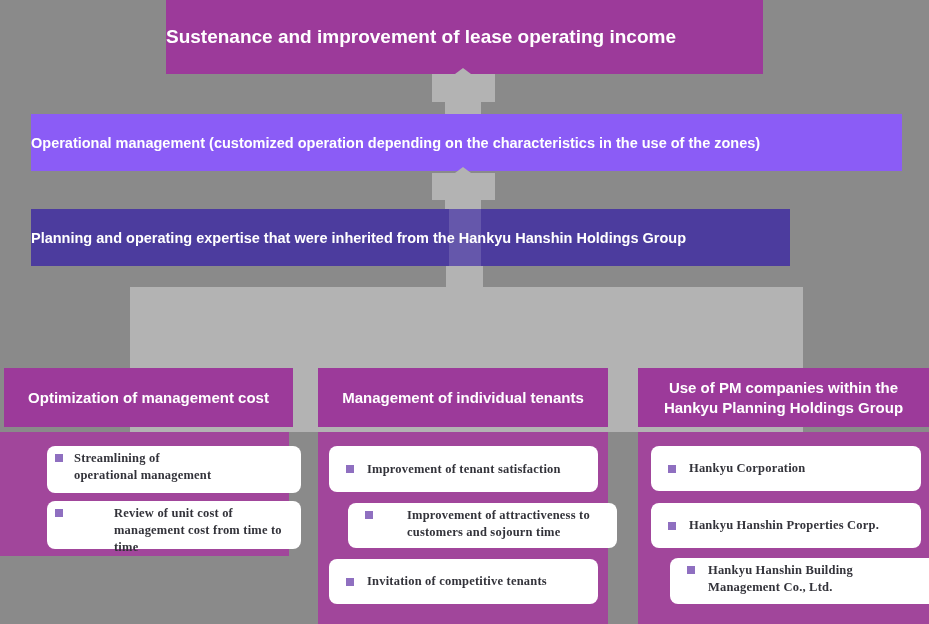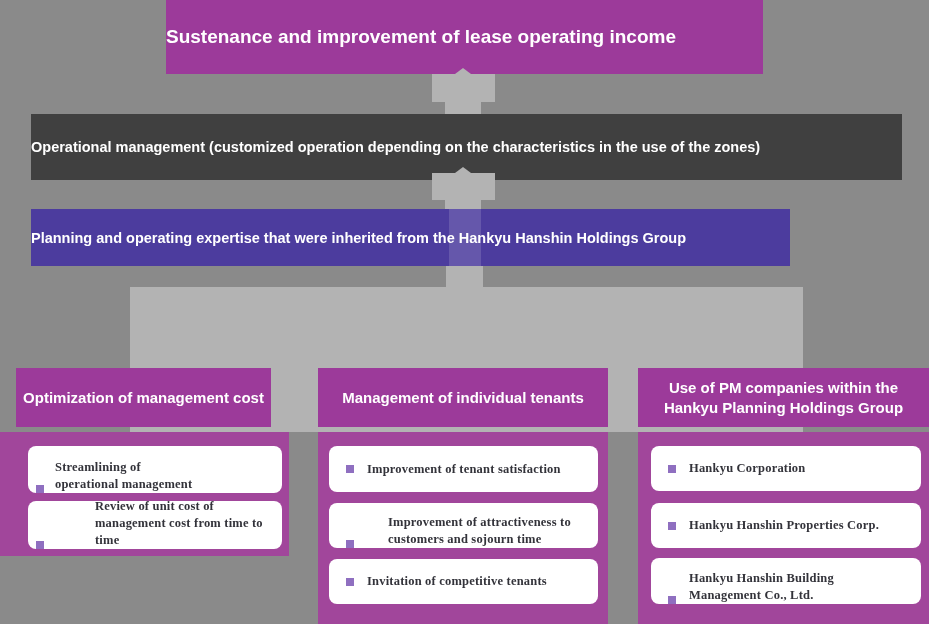--- a/index.html
+++ b/index.html
@@ -9,21 +9,21 @@
     font-family:"Liberation Sans","DejaVu Sans",sans-serif;
   }
   .abs{position:absolute;}
 
   
   .flow-box{
     display:flex;align-items:center;
     color:#ffffff;font-weight:bold;text-align:center;z-index:2;
   }
   .box-top{left:166px;top:0;width:597px;height:74px;background:#9c3a9a;font-size:19px;}
-  .box-mid{left:31px;top:114px;width:871px;height:66px;background:#404040;font-size:14.5px;}
+  .box-mid{left:31px;top:114px;width:871px;height:57px;background:#8b5cf6;font-size:14.5px;}
   .box-found{left:31px;top:209px;width:759px;height:57px;background:#4c3c9e;font-size:14.5px;}
 
   
   .gray{background:#b3b3b3;}
   .conn{z-index:3;}
   .arrow-tip{
     width:0;height:0;z-index:3;
     border-left:8px solid transparent;border-right:8px solid transparent;
     border-bottom:6px solid #b3b3b3;
   }
@@ -36,21 +36,21 @@
     background:#9c3a9a;color:#ffffff;font-weight:bold;font-size:15px;
     line-height:20px;text-align:center;white-space:pre-line;z-index:2;
   }
   .col-body{background:#a1469b;z-index:2;}
 
   
   .item{
     position:absolute;background:#ffffff;border-radius:8px;
     display:flex;align-items:center;padding:0 8px 0 17px;box-sizing:border-box;
   }
-  .item.two{align-items:flex-end;padding-top:4px;}
+  .item.two{align-items:flex-start;padding-top:4px;margin-left:19px;}
   .bullet{
     width:8px;height:8px;background:#8f6fc0;flex:0 0 8px;margin-right:13px;
   }
   .item.two .bullet{margin-top:4px;}
   .item-text{
     font-family:"Liberation Serif","DejaVu Serif",serif;font-weight:bold;
     font-size:12.5px;line-height:17px;letter-spacing:0.2px;color:#33333a;
     white-space:pre-line;
   }
   .col-left .item{padding-left:8px;}
@@ -80,21 +80,21 @@
   <div class="abs gray conn" style="left:445px;top:200px;width:36px;height:9px;"></div>
 
   <div class="abs flow-box box-found">
     <span>Planning and operating expertise that were inherited from the Hankyu Hanshin Holdings Group</span>
   </div>
   <div class="abs found-overlay"></div>
 
   <div class="abs gray" style="left:446px;top:266px;width:37px;height:21px;z-index:1;"></div>
 
   <div class="col-left">
-    <div class="abs col-header" style="left:16px;top:368px;width:255px;height:59px;">Optimization of management cost</div>
+    <div class="abs col-header" style="left:4px;top:368px;width:289px;height:59px;">Optimization of management cost</div>
     <div class="abs col-body" style="left:0;top:432px;width:289px;height:124px;">
       <div class="item two" style="left:28px;top:14px;width:254px;height:47px;">
         <span class="bullet"></span>
         <span class="item-text">Streamlining of
 operational management</span>
       </div>
       <div class="item two" style="left:28px;top:69px;width:254px;height:48px;gap:40px;">
         <span class="bullet"></span>
         <span class="item-text">Review of unit cost of
 management cost from time to time</span>

